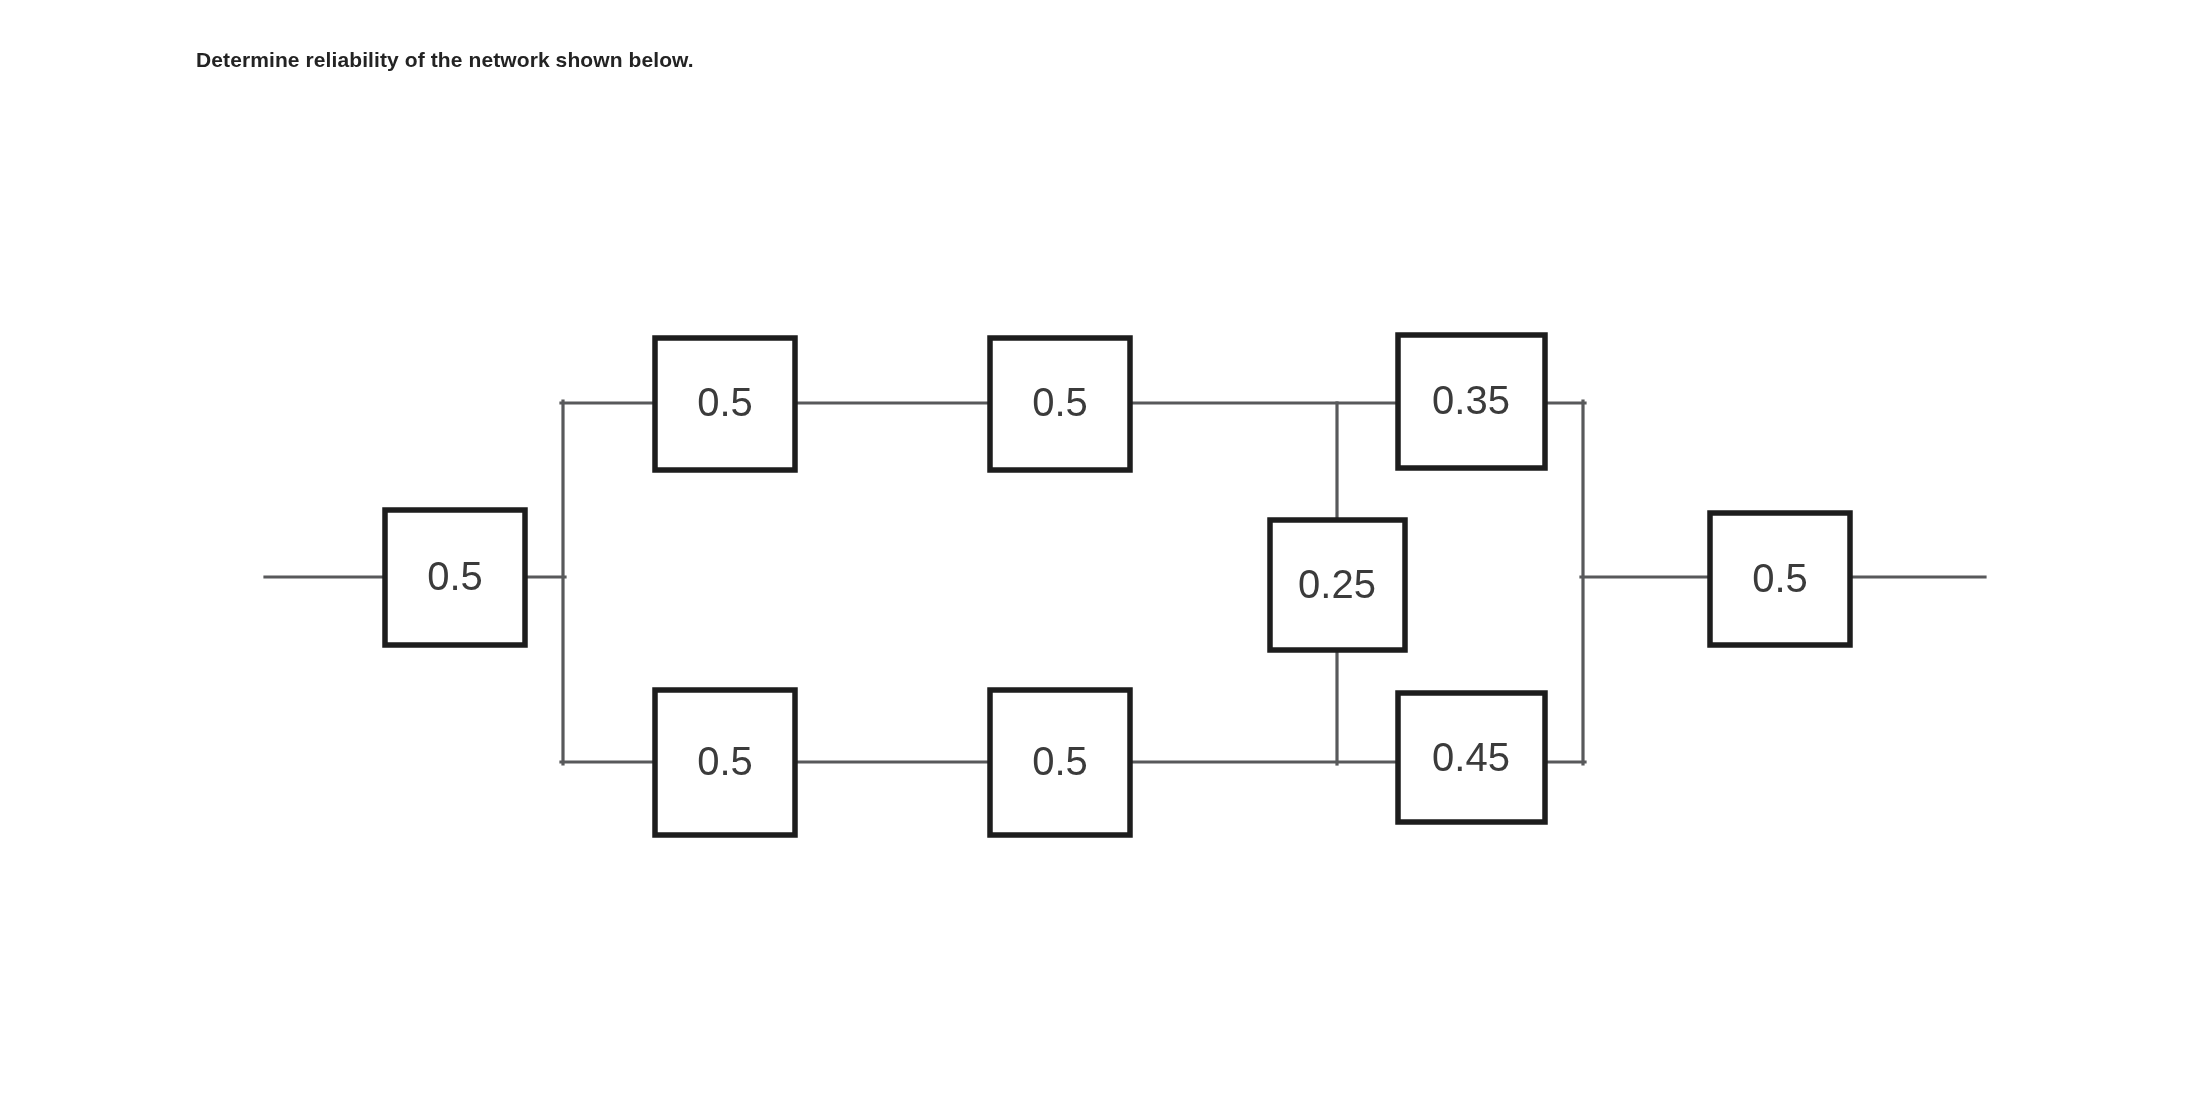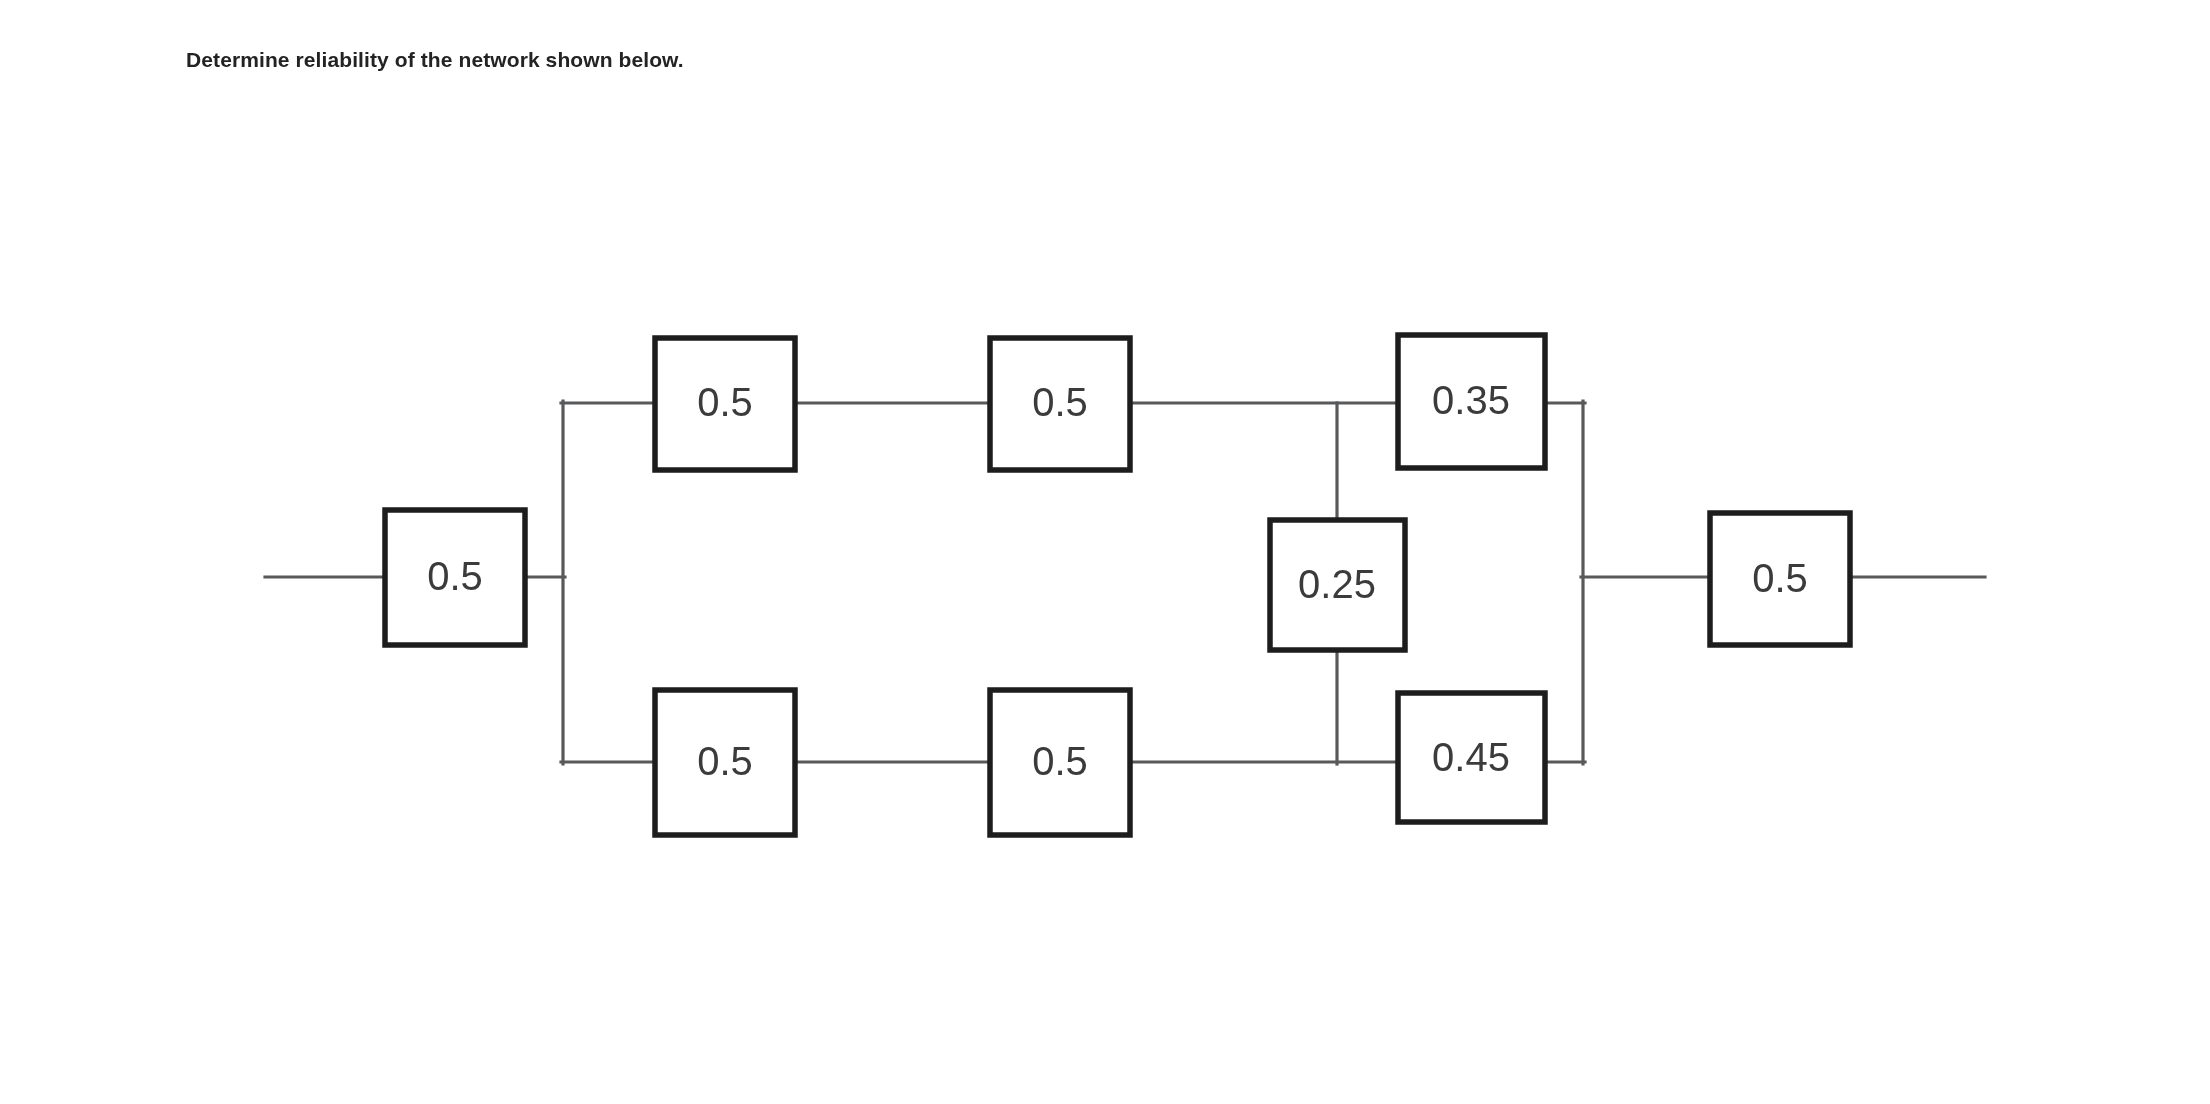--- a/index.html
+++ b/index.html
@@ -15,21 +15,21 @@
   #page {
     position: relative;
     width: 2210px;
     height: 1104px;
     background: #ffffff;
     overflow: hidden;
   }
   
   #prompt-text {
     position: absolute;
-    left: 186px;
+    left: 196px;
     top: 48px;
     font-size: 21px;
     font-weight: 700;
     letter-spacing: 0.1px;
     color: #232323;
     white-space: nowrap;
   }
   
   #network-diagram {
     position: absolute;

